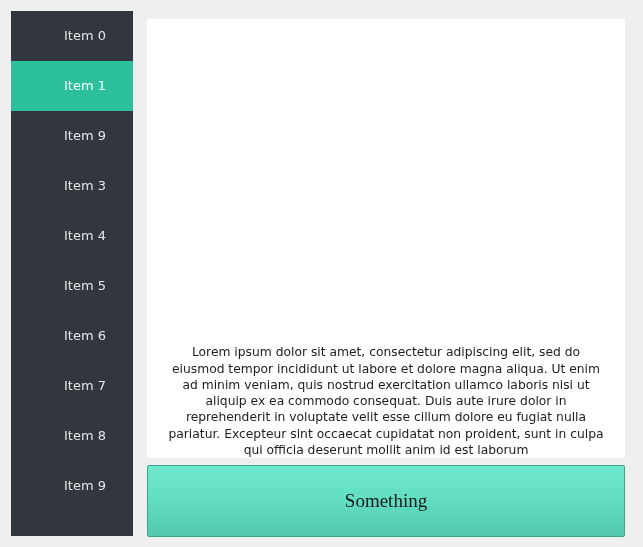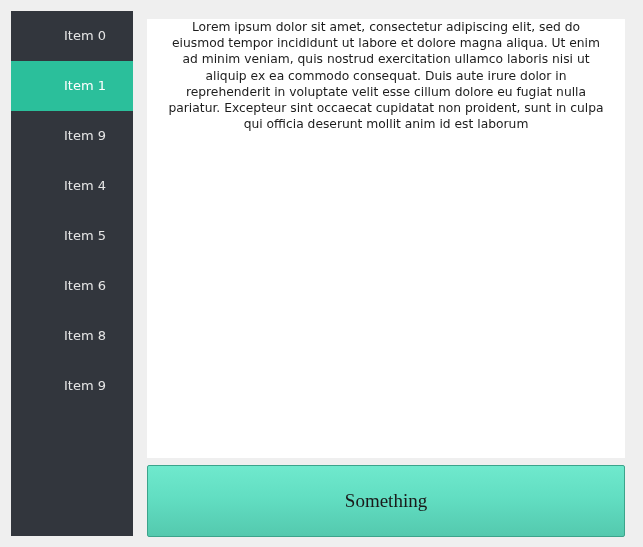--- a/index.html
+++ b/index.html
@@ -48,21 +48,21 @@
 
   
   #content-panel {
     position: absolute;
     left: 147px;
     top: 19px;
     width: 478px;
     height: 439px;
     background: #ffffff;
     display: flex;
-    align-items: flex-start;
+    align-items: flex-end;
     justify-content: center;
   }
   #body-text {
     width: 440px;
     margin: 0;
     padding: 0 4px;
     text-align: center;
     font-size: 12.3px;
     line-height: 1.32;
     color: #1d1d1d;
@@ -92,23 +92,25 @@
 </style>
 </head>
 <body>
 
 <div id="app">
 
   <div id="sidebar">
       <div class="sidebar-item"><span>Item 0</span></div>
       <div class="sidebar-item selected"><span>Item 1</span></div>
       <div class="sidebar-item"><span>Item 9</span></div>
+      <div class="sidebar-item"><span>Item 3</span></div>
       <div class="sidebar-item"><span>Item 4</span></div>
       <div class="sidebar-item"><span>Item 5</span></div>
       <div class="sidebar-item"><span>Item 6</span></div>
+      <div class="sidebar-item"><span>Item 7</span></div>
       <div class="sidebar-item"><span>Item 8</span></div>
       <div class="sidebar-item"><span>Item 9</span></div>
     </div>
 
   <div id="content-panel">
     <p id="body-text">Lorem ipsum dolor sit amet, consectetur adipiscing elit, sed do eiusmod tempor incididunt ut labore et dolore magna aliqua. Ut enim ad minim veniam, quis nostrud exercitation ullamco laboris nisi ut aliquip ex ea commodo consequat. Duis aute irure dolor in reprehenderit in voluptate velit esse cillum dolore eu fugiat nulla pariatur. Excepteur sint occaecat cupidatat non proident, sunt in culpa qui officia deserunt mollit anim id est laborum</p>
   </div>
 
   <button id="action-button">Something</button>
 

